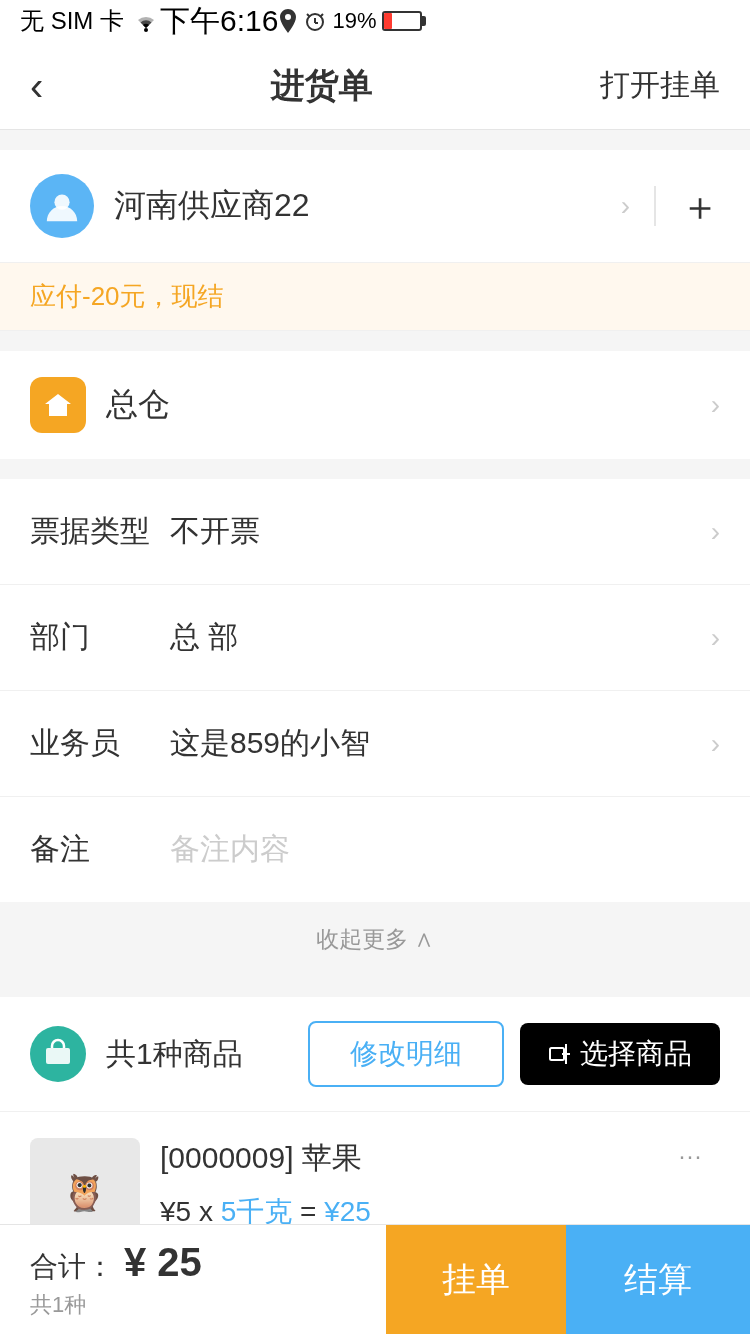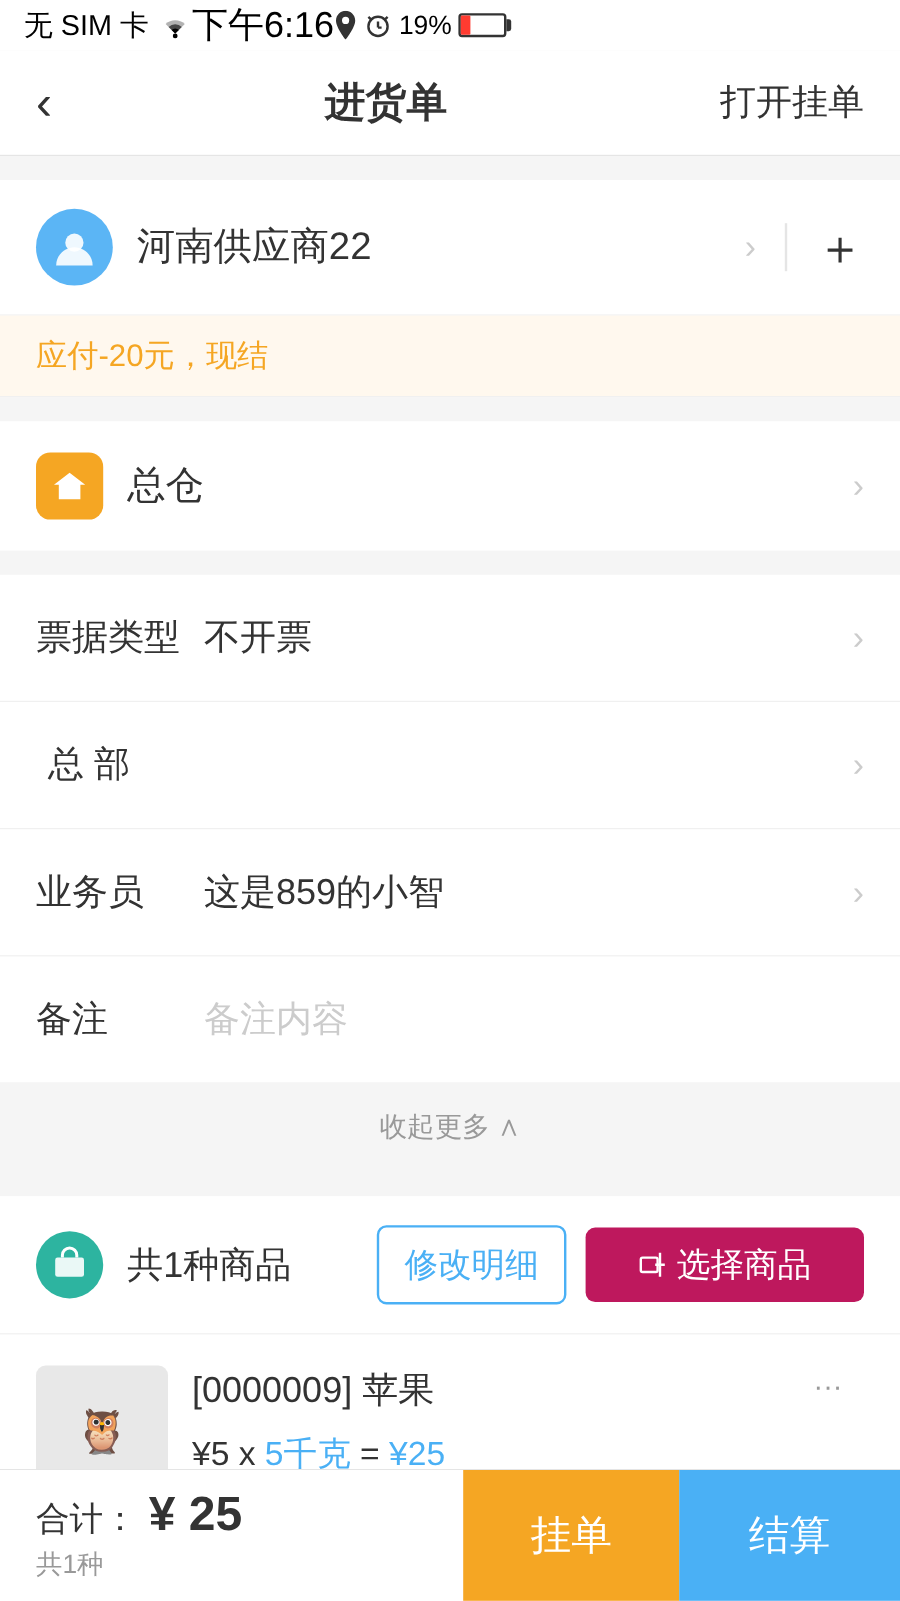--- a/index.html
+++ b/index.html
@@ -206,34 +206,34 @@
       flex-shrink: 0;
     }
     .products-count {
       flex: 1;
       font-size: 30px;
       color: #333;
     }
     .btn-outline {
       border: 2px solid #4ab0f5;
       border-radius: 8px;
-      padding: 12px 21px;
+      padding: 12px 40px;
       font-size: 28px;
       color: #4ab0f5;
       background: transparent;
       cursor: pointer;
       margin-right: 16px;
       text-align: center;
     }
     .btn-primary {
       border-radius: 8px;
-      padding: 12px 44px;
+      padding: 12px 28px;
       font-size: 28px;
       color: #fff;
-      background: #be185d;
+      background: #000000;
       border: none;
       cursor: pointer;
       display: flex;
       align-items: center;
       gap: 8px;
     }
 
     
     .product-item {
       background: #fff;
@@ -413,20 +413,21 @@
 
   <div class="section-gap"></div>
 
   <div class="form-section">
     <div class="form-row">
       <span class="form-label">票据类型</span>
       <span class="form-value">不开票</span>
       <span class="chevron-icon">›</span>
     </div>
     <div class="form-row">
+      <span class="form-label">部门</span>
       <span class="form-value">总 部</span>
       <span class="chevron-icon">›</span>
     </div>
     <div class="form-row">
       <span class="form-label">业务员</span>
       <span class="form-value">这是859的小智</span>
       <span class="chevron-icon">›</span>
     </div>
     <div class="form-row">
       <span class="form-label">备注</span>

